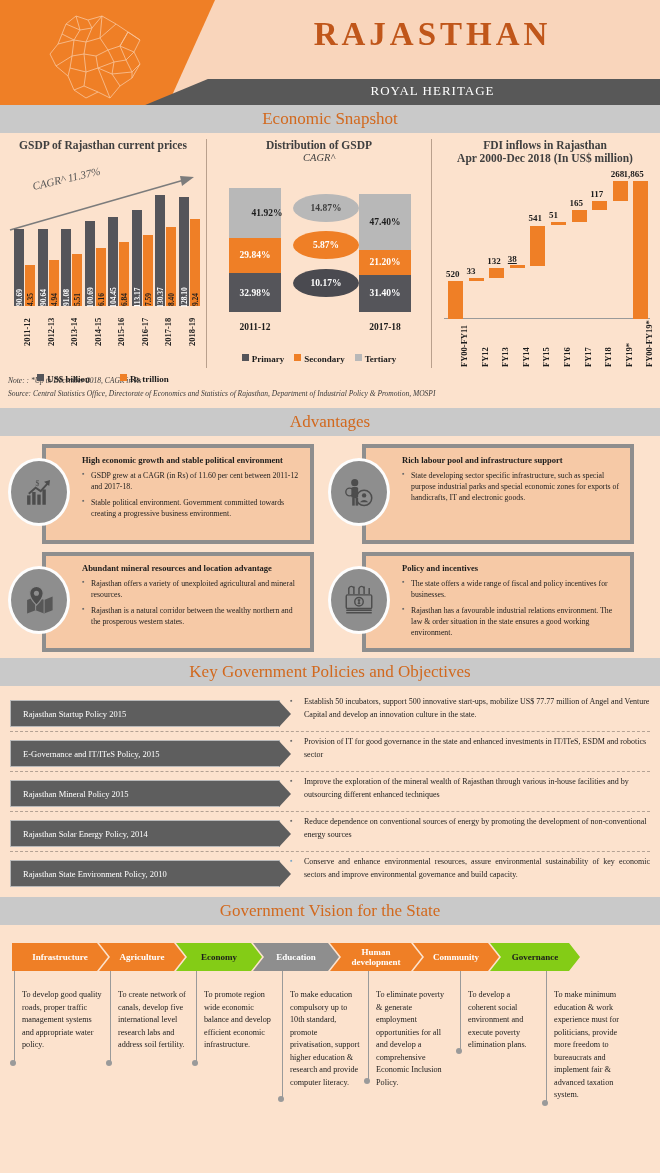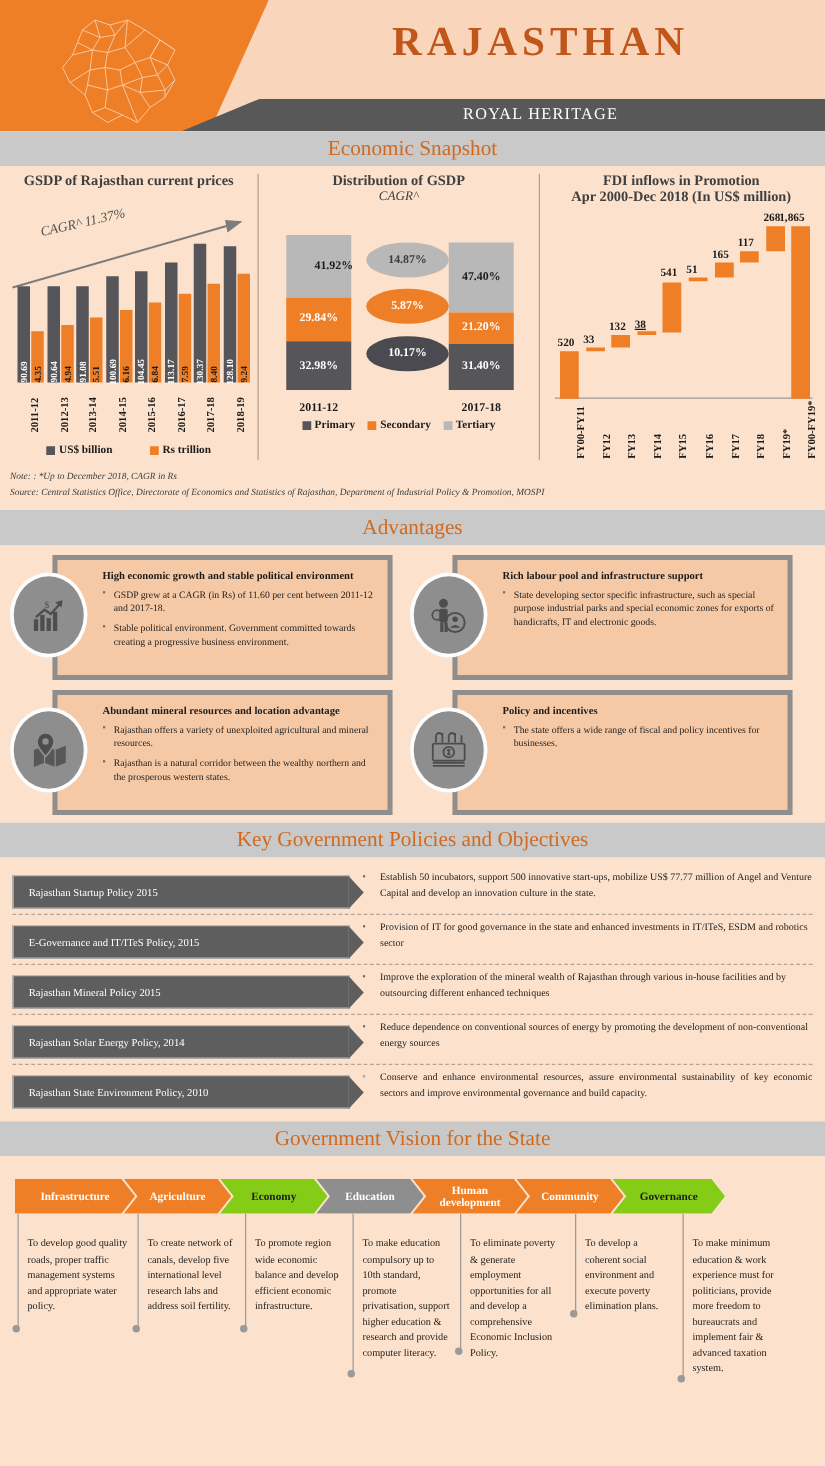--- a/index.html
+++ b/index.html
@@ -70,21 +70,21 @@
     position: absolute; left: 34px; top: 24px;
     font-size: 11px; font-style: italic; color: #555; transform: rotate(-13deg);
     transform-origin: left bottom; white-space: nowrap;
   }
   .gsdp-xaxis { position: relative; width: 206px; height: 46px; }
   .gsdp-xlab {
     position: absolute; top: 2px; font-size: 8.5px; font-weight: bold; color: #1c1c1c;
     transform: rotate(-90deg); transform-origin: left top; white-space: nowrap;
   }
   .legend { display: flex; justify-content: center; gap: 30px; margin-top: 2px; }
-  .legend-item { display: flex; align-items: flex-end; gap: 3px; font-size: 9px; font-weight: bold; color: #1c1c1c; }
+  .legend-item { display: flex; align-items: flex-start; gap: 3px; font-size: 9px; font-weight: bold; color: #1c1c1c; margin-top: 20px; }
   .lg-sw { width: 7px; height: 7px; }
 
   
   .dist-wrap { position: relative; width: 226px; height: 165px; margin-top: 6px; }
   .dist-col { position: absolute; width: 52px; bottom: 22px; }
   .dist-seg { position: relative; display: flex; align-items: center; justify-content: center; font-size: 9.5px; font-weight: bold; }
   .seg-ter { background: #b8b8b8; color: #1c1c1c; }
   .seg-sec { background: #ef7f26; color: #ffffff; }
   .seg-pri { background: #55555a; color: #ffffff; }
   .dist-xlab { position: absolute; bottom: 2px; width: 52px; text-align: center; font-size: 9.5px; font-weight: bold; color: #1c1c1c; }
@@ -341,21 +341,21 @@
             <span>Secondary</span>
           </div>
           <div class="legend-item">
             <span class="lg-sw" style="background: rgb(184, 184, 184);"></span>
             <span>Tertiary</span>
           </div>
         </div>
     </div>
 
     <div class="chart-cell c3">
-      <div class="chart-title">FDI inflows in Promotion</div>
+      <div class="chart-title">FDI inflows in Rajasthan</div>
       <div class="chart-title">Apr 2000-Dec 2018 (In US$ million)</div>
       <div class="fdi-plot" id="fdiPlot">
         <div class="fdi-axis"></div>
       <div class="fdi-bar" style="left: 16px; bottom: 0px; height: 38.4772px;"></div>
           <div class="fdi-val" style="left: 14px; bottom: 40.4772px;">520</div>
           <div class="fdi-bar" style="left: 36.6px; bottom: 38.4772px; height: 3px;"></div>
           <div class="fdi-val" style="left: 34.6px; bottom: 42.919px;">33</div>
           <div class="fdi-bar" style="left: 57.2px; bottom: 40.919px; height: 9.76729px;"></div>
           <div class="fdi-val" style="left: 55.2px; bottom: 52.6863px;">132</div>
           <div class="fdi-bar" style="left: 77.8px; bottom: 50.6863px; height: 3px;"></div>
@@ -459,20 +459,21 @@
               <circle cx="17" cy="12" r="3" fill="#8e8e8e"></circle>
             </g>
           </svg>
         </div>
       </div>
       <div class="adv-card">
         <div class="adv-box">
           <div class="adv-title">Policy and incentives</div>
           <ul class="adv-list">
             <li>The state offers a wide range of fiscal and policy incentives for businesses.</li>
+            <li>Rajasthan has a favourable industrial relations environment. The law &amp; order situation in the state ensures a good working environment.</li>
           </ul>
         </div>
         <div class="adv-icon">
           <svg viewBox="0 0 40 40" width="34" height="34">
             <g fill="none" stroke="#4d4d4d" stroke-width="1.7">
               <path d="M8 6 v7 M14 4 v9 M20 6 v7 M26 4 v9 M32 6 v7"></path>
               <path d="M8 6 q3-4 6 0 M20 6 q3-4 6 0"></path>
               <rect x="5" y="14" width="30" height="16" rx="1.5"></rect>
               <ellipse cx="20" cy="22" rx="5" ry="5"></ellipse>
               <path d="M20 19 v6 M18.5 20 h3 M18.5 24 h3"></path>

